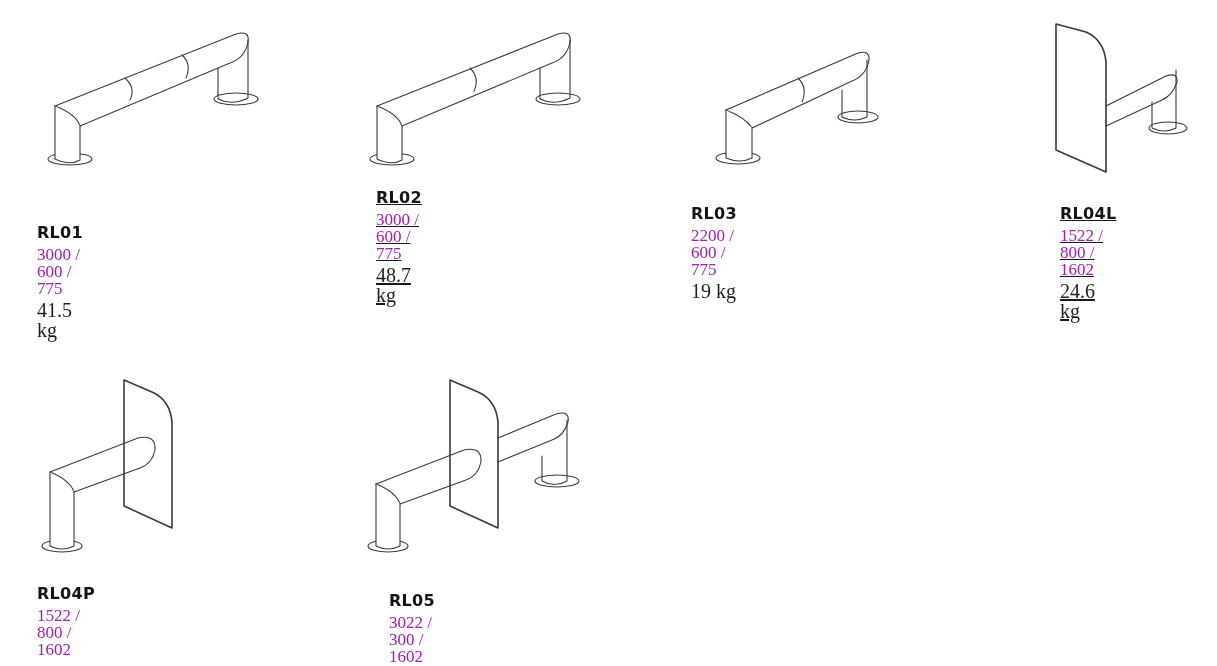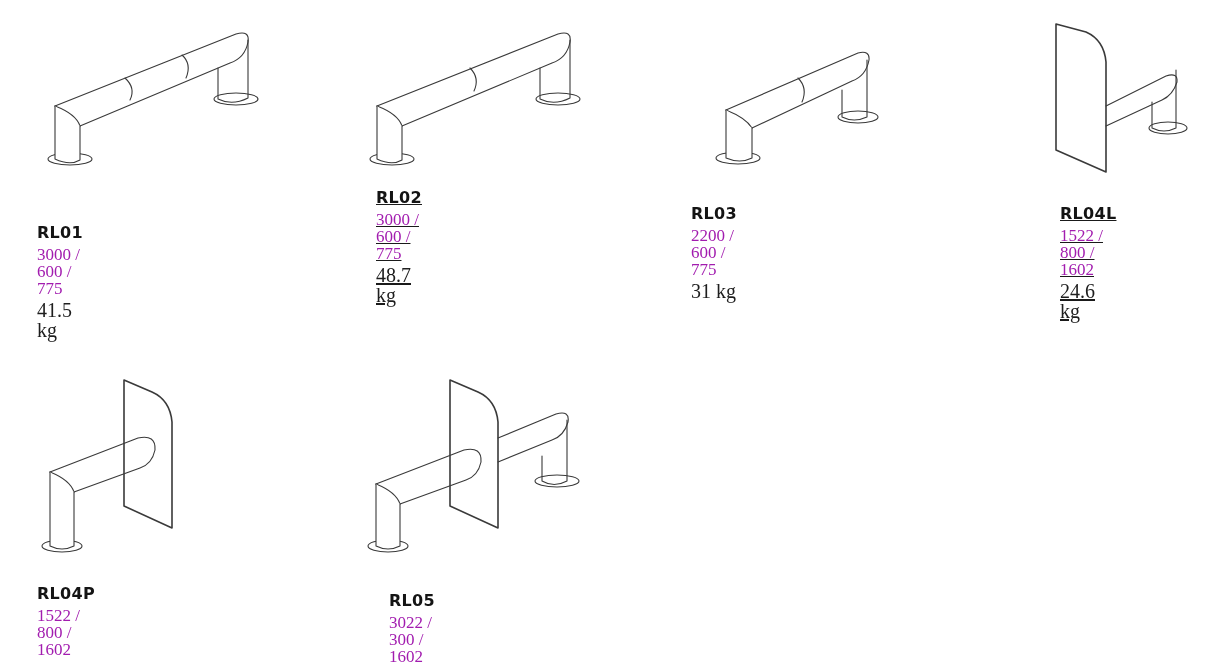--- a/index.html
+++ b/index.html
@@ -69,21 +69,21 @@
       <path d="M14 62 L146 5 Q158 2 157 12 Q154 28 140 33 L40 80"></path>
       <path d="M14 62 Q34 70 40 80"></path>
       <path d="M86 30 Q96 40 90 54"></path>
       <ellipse cx="26" cy="110" rx="22" ry="6"></ellipse>
       <path class="plate" d="M14 62 L14 110 Q28 116 40 110 L40 80"></path>
     </svg>
   </div>
   <div class="label" style="left:691px;top:206px;">
     <div class="code">RL03</div>
     <div class="dims">2200 / 600 / 775</div>
-    <div class="weight">31 kg</div>
+    <div class="weight">19 kg</div>
   </div>
 </div>
 
 <div class="card">
   <div class="drawing" style="left:1050px;top:20px;">
     <svg width="145" height="155" viewBox="0 0 145 155">
       <ellipse cx="118" cy="108" rx="19" ry="6"></ellipse>
       <path d="M102 82 L102 108 Q114 114 126 108 L126 50"></path>
       <path d="M56 86 L116 56 Q128 52 127 62 Q123 75 112 80 L56 106"></path>
       <path class="thick" d="M6 4 L6 130 L56 152 L56 42 Q54 20 36 12 L6 4"></path>

